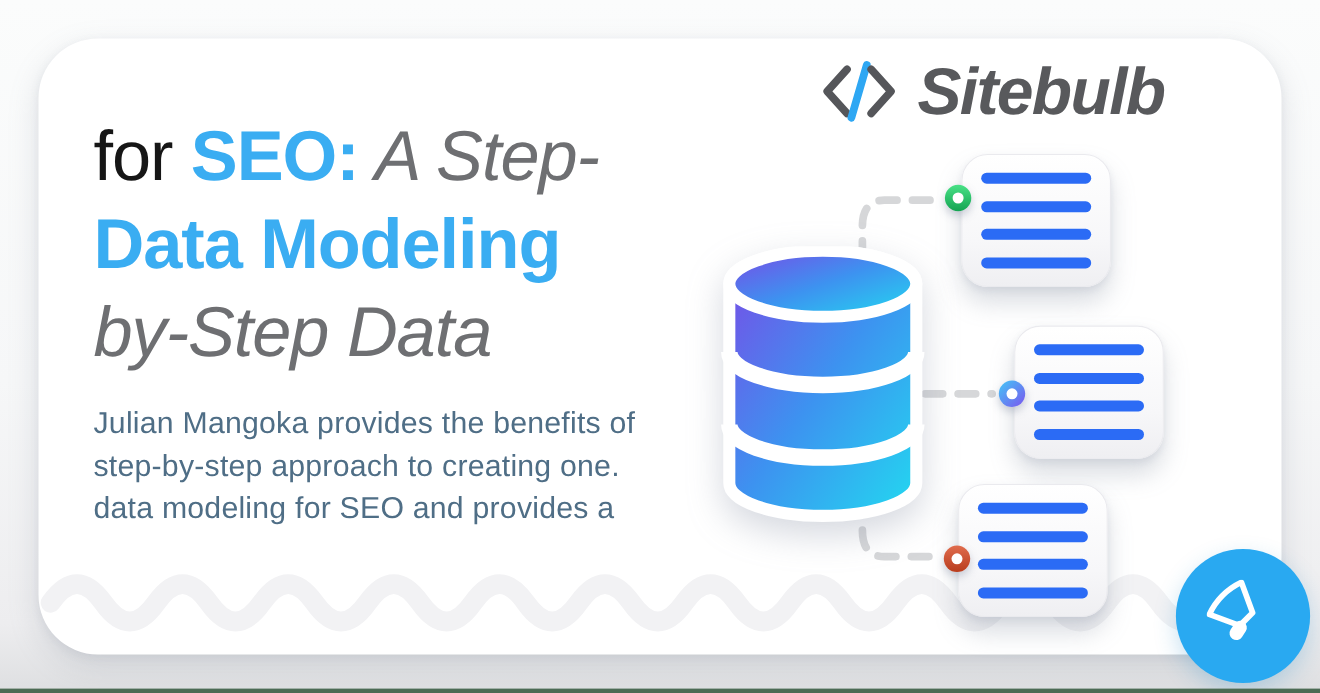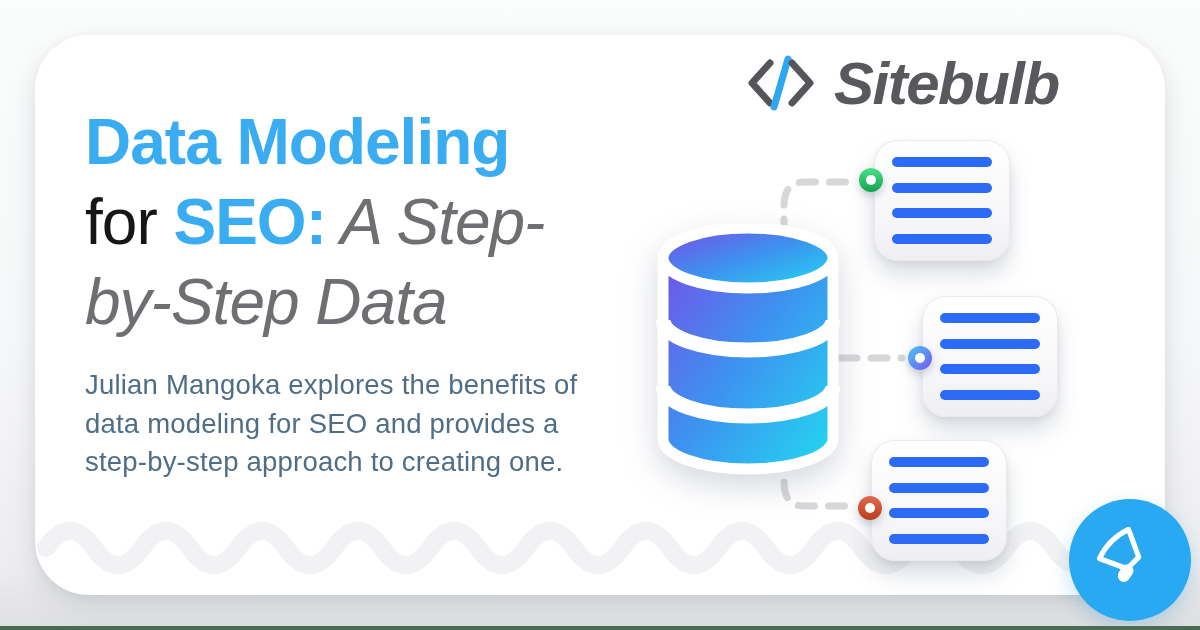--- a/index.html
+++ b/index.html
@@ -129,29 +129,29 @@
 <div class="brand">
   <svg width="74" height="60" viewBox="0 0 74 60">
     <path d="M26 10 L8 30 L26 50" fill="none" stroke="#55565a" stroke-width="7" stroke-linecap="round" stroke-linejoin="round"></path>
     <path d="M44 6 L30 54" fill="none" stroke="#2ea7f3" stroke-width="7" stroke-linecap="round"></path>
     <path d="M48 10 L66 30 L48 50" fill="none" stroke="#55565a" stroke-width="7" stroke-linecap="round" stroke-linejoin="round"></path>
   </svg>
   <div class="brand-text">Sitebulb</div>
 </div>
 
 <div class="headline">
+  <div><span class="hl-dark">for </span><span class="hl-blue">SEO:</span><span class="hl-gray"> A Step-</span></div>
   <div><span class="hl-blue">Data Modeling</span></div>
-  <div><span class="hl-dark">for </span><span class="hl-blue">SEO:</span><span class="hl-gray"> A Step-</span></div>
   <div><span class="hl-gray">by-Step Data</span></div>
 </div>
 
 <div class="descr">
-  <div>Julian Mangoka explores the benefits of</div>
+  <div>Julian Mangoka provides the benefits of</div>
+  <div>step-by-step approach to creating one.</div>
   <div>data modeling for SEO and provides a</div>
-  <div>step-by-step approach to creating one.</div>
 </div>
 
 <div class="badge">
   <svg width="66" height="66" viewBox="0 0 64 64">
     <g transform="rotate(45 32 32)">
       <path d="M10 12 Q3 32 10 52 L36 40 L36 24 Z" fill="none" stroke="#ffffff" stroke-width="5" stroke-linejoin="round"></path>
       <rect x="32" y="35" width="12" height="18" rx="6" fill="#ffffff" transform="rotate(-12 38 44)"></rect>
     </g>
   </svg>
 </div>

